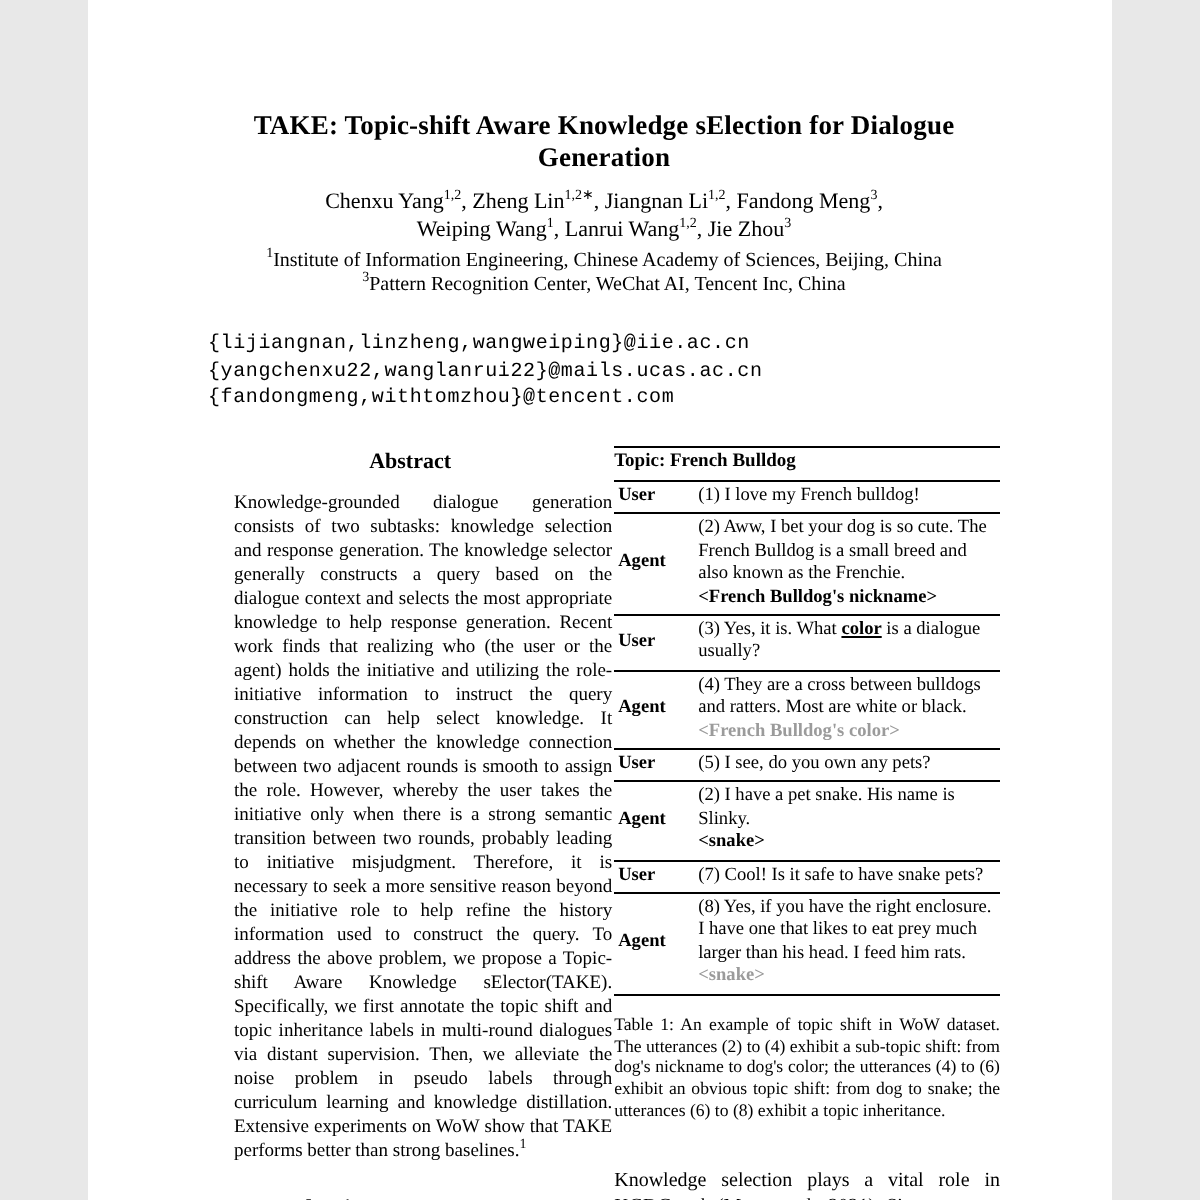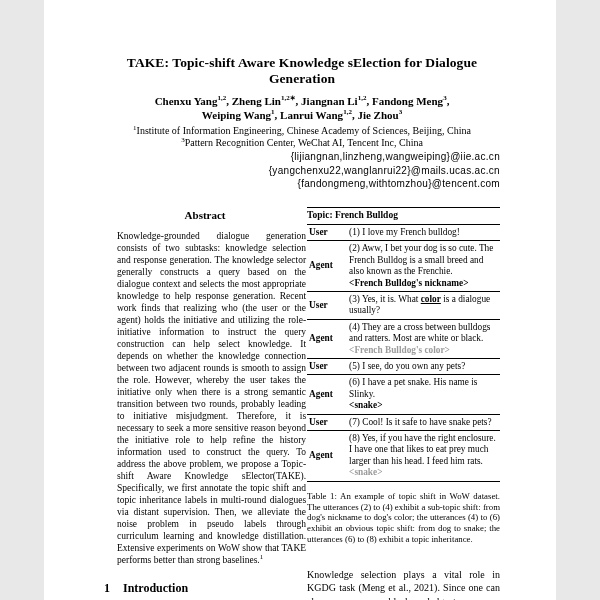--- a/index.html
+++ b/index.html
@@ -7,25 +7,25 @@
     width:512px; height:600px; background:#ffffff; overflow:hidden;
     box-sizing:border-box; padding:55px 56px 0 60px;
     font-family:"Liberation Serif", serif; color:#000;
     margin:0 auto; position:relative;
   }
   .title {
     font-size:13.5px; font-weight:bold; text-align:center;
     letter-spacing:0.1px; line-height:16px; margin:0;
   }
   sup {font-size:7px; line-height:0;}
-  .authors {text-align:center; font-weight:bold; font-size:11px; line-height:13.5px; margin-top:8px;}
+  .authors {text-align:center; font-weight:normal; font-size:11px; line-height:13.5px; margin-top:8px;}
   .affiliations {text-align:center; font-size:10px; line-height:11.5px; margin-top:3px;}
   .emails {
-    text-align:right; font-family:Liberation Sans, sans-serif;
-    font-size:10px; line-height:13.5px; margin-top:2px; letter-spacing:0.3px;
+    text-align:left; font-family:Liberation Mono, monospace;
+    font-size:10px; line-height:13.5px; margin-top:18px; letter-spacing:0.3px;
   }
   .columns {display:flex; gap:1px; margin-top:16px; align-items:flex-start;}
   .col-left {width:242px;}
   .col-right {width:231px;}
   .abstract-heading {text-align:center; font-weight:bold; font-size:11px; margin:2px 0 9px 0;}
   .abstract-text {
     font-size:9.5px; line-height:12px; text-align:justify;
     margin:0 0 0 13px; padding:0;
   }
   .section-heading {font-size:12px; font-weight:bold; margin-top:15px; display:flex;}
@@ -107,21 +107,21 @@
         <tr class="rule">
           <td class="speaker">Agent</td>
           <td><span>(4) They are a cross between bulldogs and ratters. Most are white or black.</span><span class="knowledge kgray">&lt;French Bulldog's color&gt;</span></td>
         </tr>
         <tr class="rule">
           <td class="speaker">User</td>
           <td><span>(5) I see, do you own any pets?</span></td>
         </tr>
         <tr class="rule">
           <td class="speaker">Agent</td>
-          <td><span>(6) I have a pet snake. His name is Slinky.</span><span class="knowledge kbold">&lt;snake&gt;</span></td>
+          <td><span>(2) I have a pet snake. His name is Slinky.</span><span class="knowledge kbold">&lt;snake&gt;</span></td>
         </tr>
         <tr class="rule">
           <td class="speaker">User</td>
           <td><span>(7) Cool! Is it safe to have snake pets?</span></td>
         </tr>
         <tr>
           <td class="speaker">Agent</td>
           <td><span>(8) Yes, if you have the right enclosure. I have one that likes to eat prey much larger than his head. I feed him rats.</span><span class="knowledge kgray">&lt;snake&gt;</span></td>
         </tr>
       </tbody>

